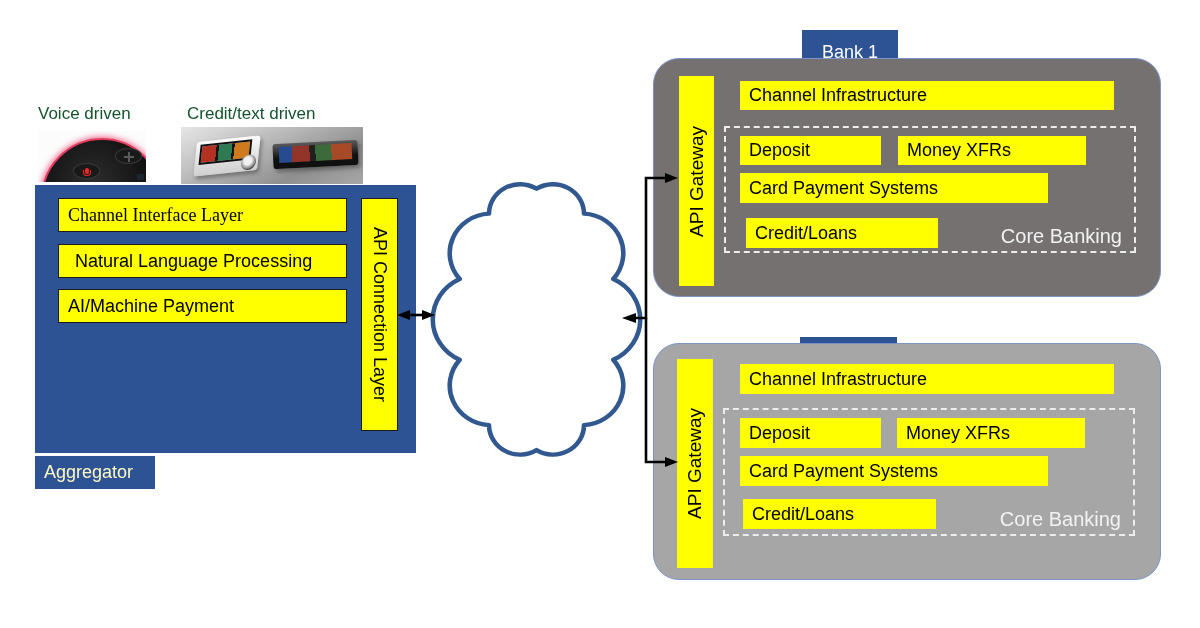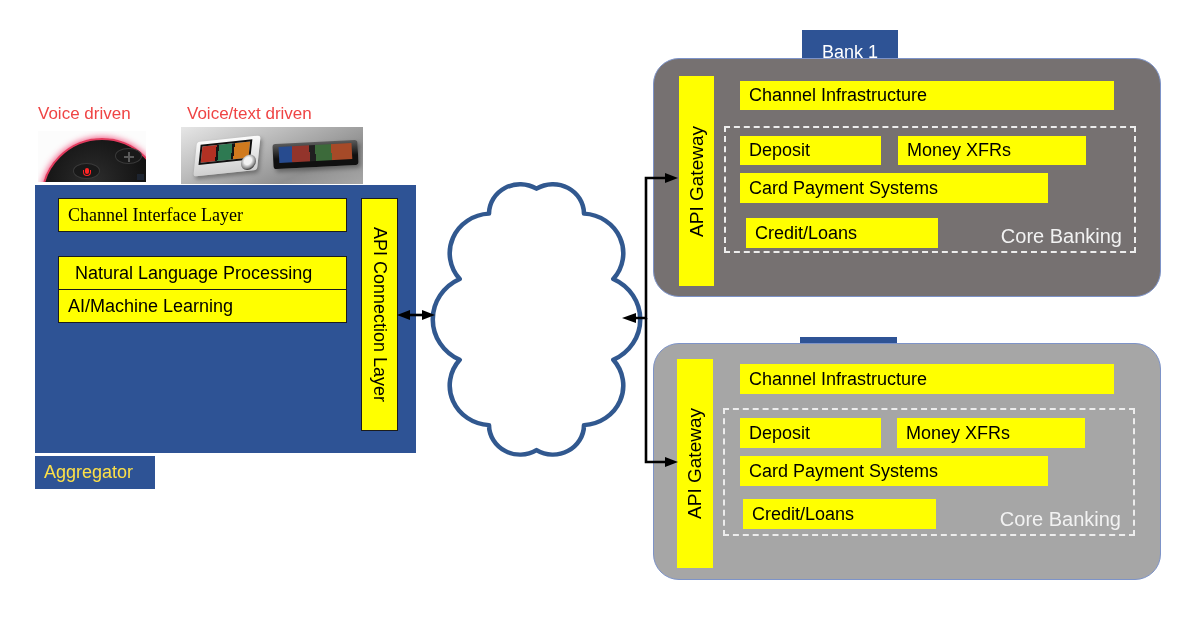--- a/index.html
+++ b/index.html
@@ -1,39 +1,39 @@
 <!DOCTYPE html>
 <html style="--c-blue: #2E5395; --c-yellow: #FFFF00; --c-bank1-gray: #767171; --c-bank2-gray: #A6A6A6; --c-cloud-stroke: #31588F; --c-arrow: #000000; --c-dashed-border: #EDEDED; --c-core-banking-text: #F2F2F2;"><head>
 <meta charset="utf-8">
 <style>
   html,body{margin:0;padding:0;background:#ffffff;}
   .canvas{
     position:relative;width:1200px;height:628px;overflow:hidden;background:#ffffff;
     font-family:"Liberation Sans", sans-serif;color:#000;
   }
   .abs{position:absolute;}
-  .caption{font-size:17px;color:#ef4444;white-space:nowrap;}
+  .caption{font-size:17px;color:#14532d;white-space:nowrap;}
 
   
   .agg-box{left:35px;top:185px;width:381px;height:268px;background:var(--c-blue,#2E5395);}
   .ybar{
     position:absolute;background:var(--c-yellow,#FFFF00);
     display:flex;align-items:center;padding-left:9px;box-sizing:border-box;
     font-size:18px;white-space:nowrap;
   }
   .agg-bar{left:23px;width:289px;height:34px;border:1px solid #1c1c1c;}
   .vbar{
     position:absolute;background:var(--c-yellow,#FFFF00);
     display:flex;align-items:center;justify-content:center;box-sizing:border-box;
   }
   .vbar-down{left:326px;top:13px;width:37px;height:233px;border:1px solid #1c1c1c;}
   .vbar-down span{writing-mode:vertical-rl;text-orientation:mixed;font-size:18px;white-space:nowrap;}
   .agg-tab{
     left:35px;top:456px;width:120px;height:33px;background:var(--c-blue,#2E5395);
-    color:#fde047;font-size:18px;display:flex;align-items:center;padding-left:9px;box-sizing:border-box;
+    color:#fef9c3;font-size:18px;display:flex;align-items:center;padding-left:9px;box-sizing:border-box;
   }
 
   
   .bank-tab{
     position:absolute;background:var(--c-blue,#2E5395);color:#fff;font-size:18px;
     display:flex;align-items:center;justify-content:center;
   }
   .bank-body{position:absolute;border-radius:26px;border:1.5px solid #7d93c8;box-sizing:border-box;}
   .bank1{background:var(--c-bank1-gray,#767171);}
   .bank2{background:var(--c-bank2-gray,#A6A6A6);}
@@ -97,21 +97,21 @@
     position:absolute;left:6px;top:3px;right:6px;height:16px;
     background:linear-gradient(90deg,#274b8f 0 18%,#93342b 18% 42%,#202020 42% 50%,#3c6a3a 50% 72%,#a64a28 72% 100%);
   }
 </style>
 </head>
 <body>
 
 <div class="canvas">
 
   <div class="abs caption" style="left:38px;top:104px;">Voice driven</div>
-  <div class="abs caption" style="left:187px;top:104px;">Voice/text driven</div>
+  <div class="abs caption" style="left:187px;top:104px;">Credit/text driven</div>
 
   <div class="abs echo-img">
     <div class="echo-body">
       <div class="echo-btn mute">
         <div class="mic-dot"></div>
         <div class="mic-arc"></div>
       </div>
       <div class="echo-btn plus">
         <div class="plus-h"></div>
         <div class="plus-v"></div>
@@ -125,22 +125,22 @@
       <div class="show-screen"></div>
       <div class="show-knob"></div>
     </div>
     <div class="spot-body">
       <div class="spot-screen"></div>
     </div>
   </div>
 
   <div class="abs agg-box">
     <div class="ybar agg-bar" style="top:13px;font-family:Liberation Serif, serif;">Channel Interface Layer</div>
-    <div class="ybar agg-bar" style="top:71px;padding-left:16px;">Natural Language Processing</div>
-    <div class="ybar agg-bar" style="top:104px;">AI/Machine Learning</div>
+    <div class="ybar agg-bar" style="top:59px;padding-left:16px;">Natural Language Processing</div>
+    <div class="ybar agg-bar" style="top:104px;">AI/Machine Payment</div>
     <div class="vbar vbar-down">
       <span>API Connection Layer</span>
     </div>
   </div>
   <div class="abs agg-tab">Aggregator</div>
 
   <div class="abs bank-tab" style="left:802px;top:30px;width:96px;height:44px;">Bank 1</div>
   <div class="abs bank-body bank1" style="left:653px;top:58px;width:508px;height:239px;">
     <div class="vbar gw" style="left:25px;top:17px;width:35px;height:210px;">
       <span>API Gateway</span>

